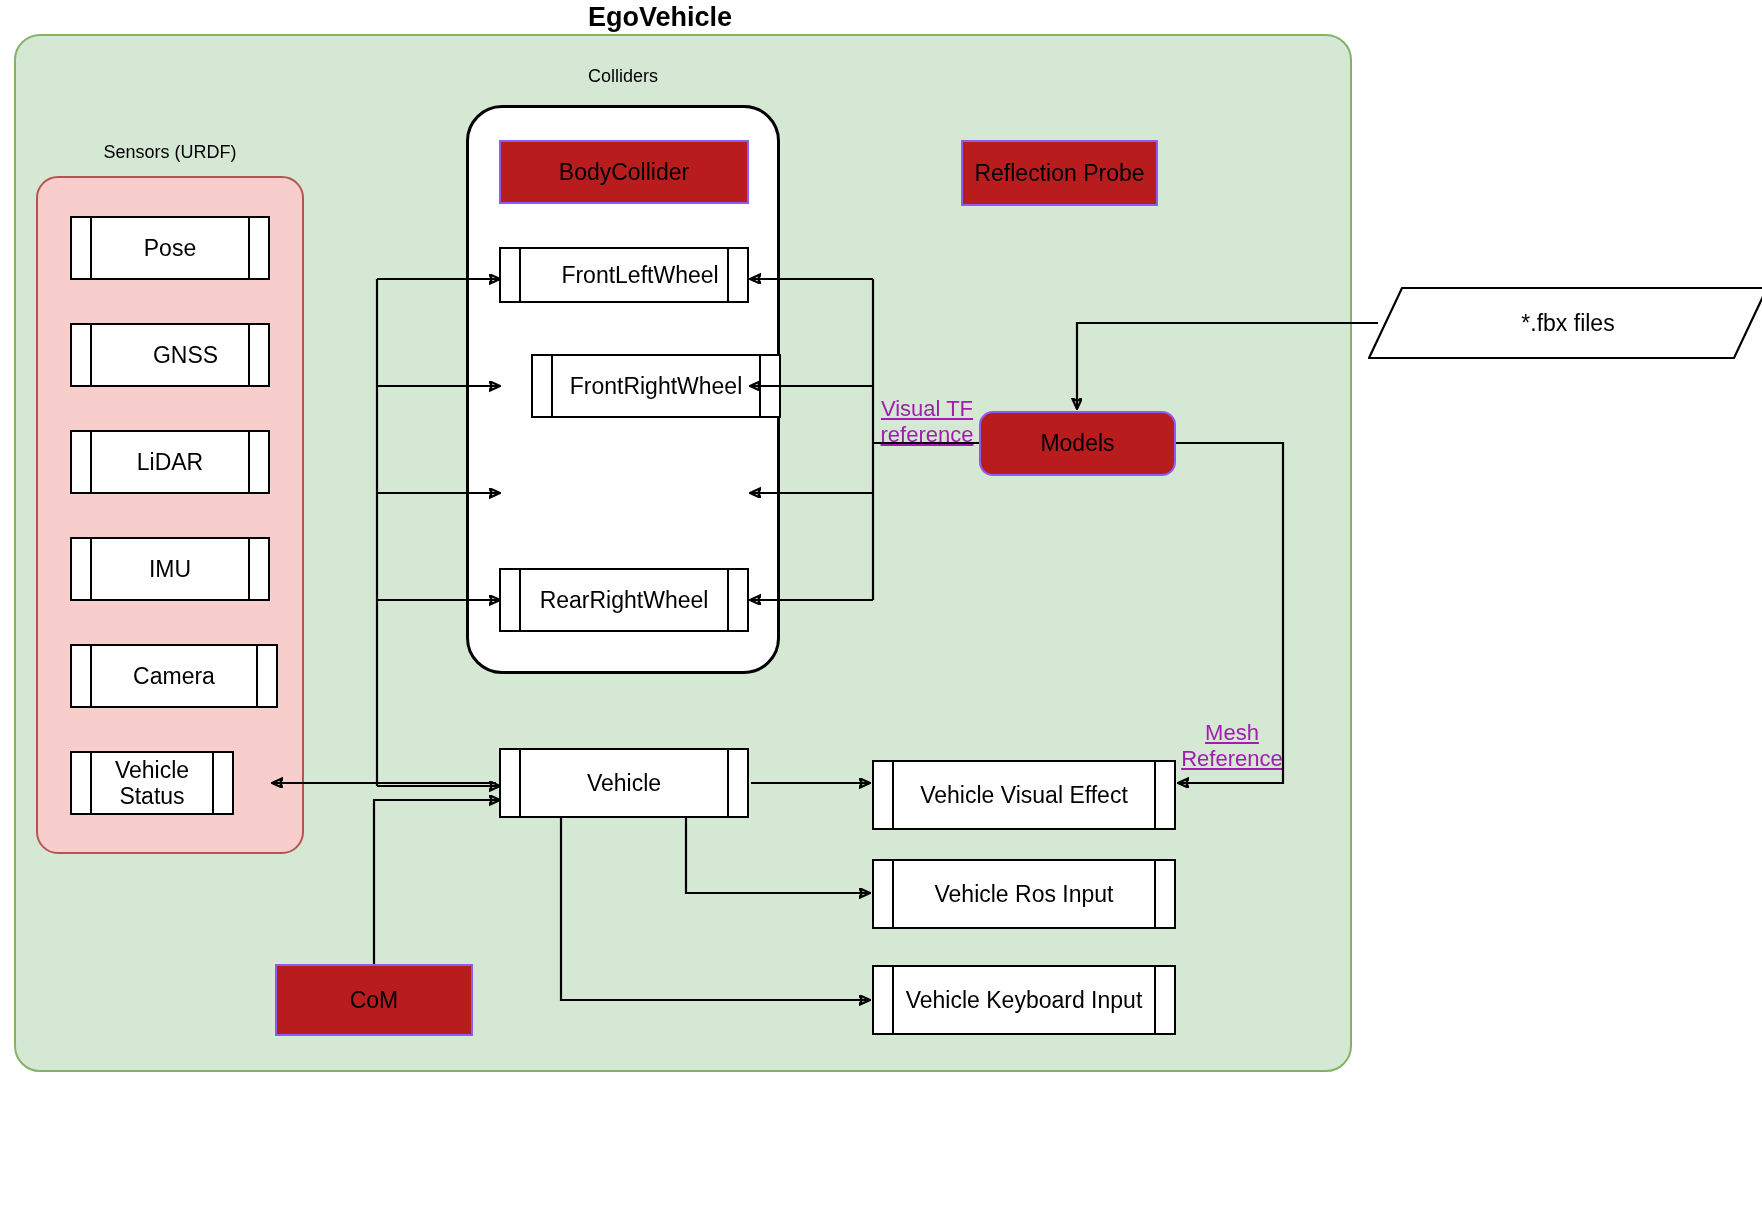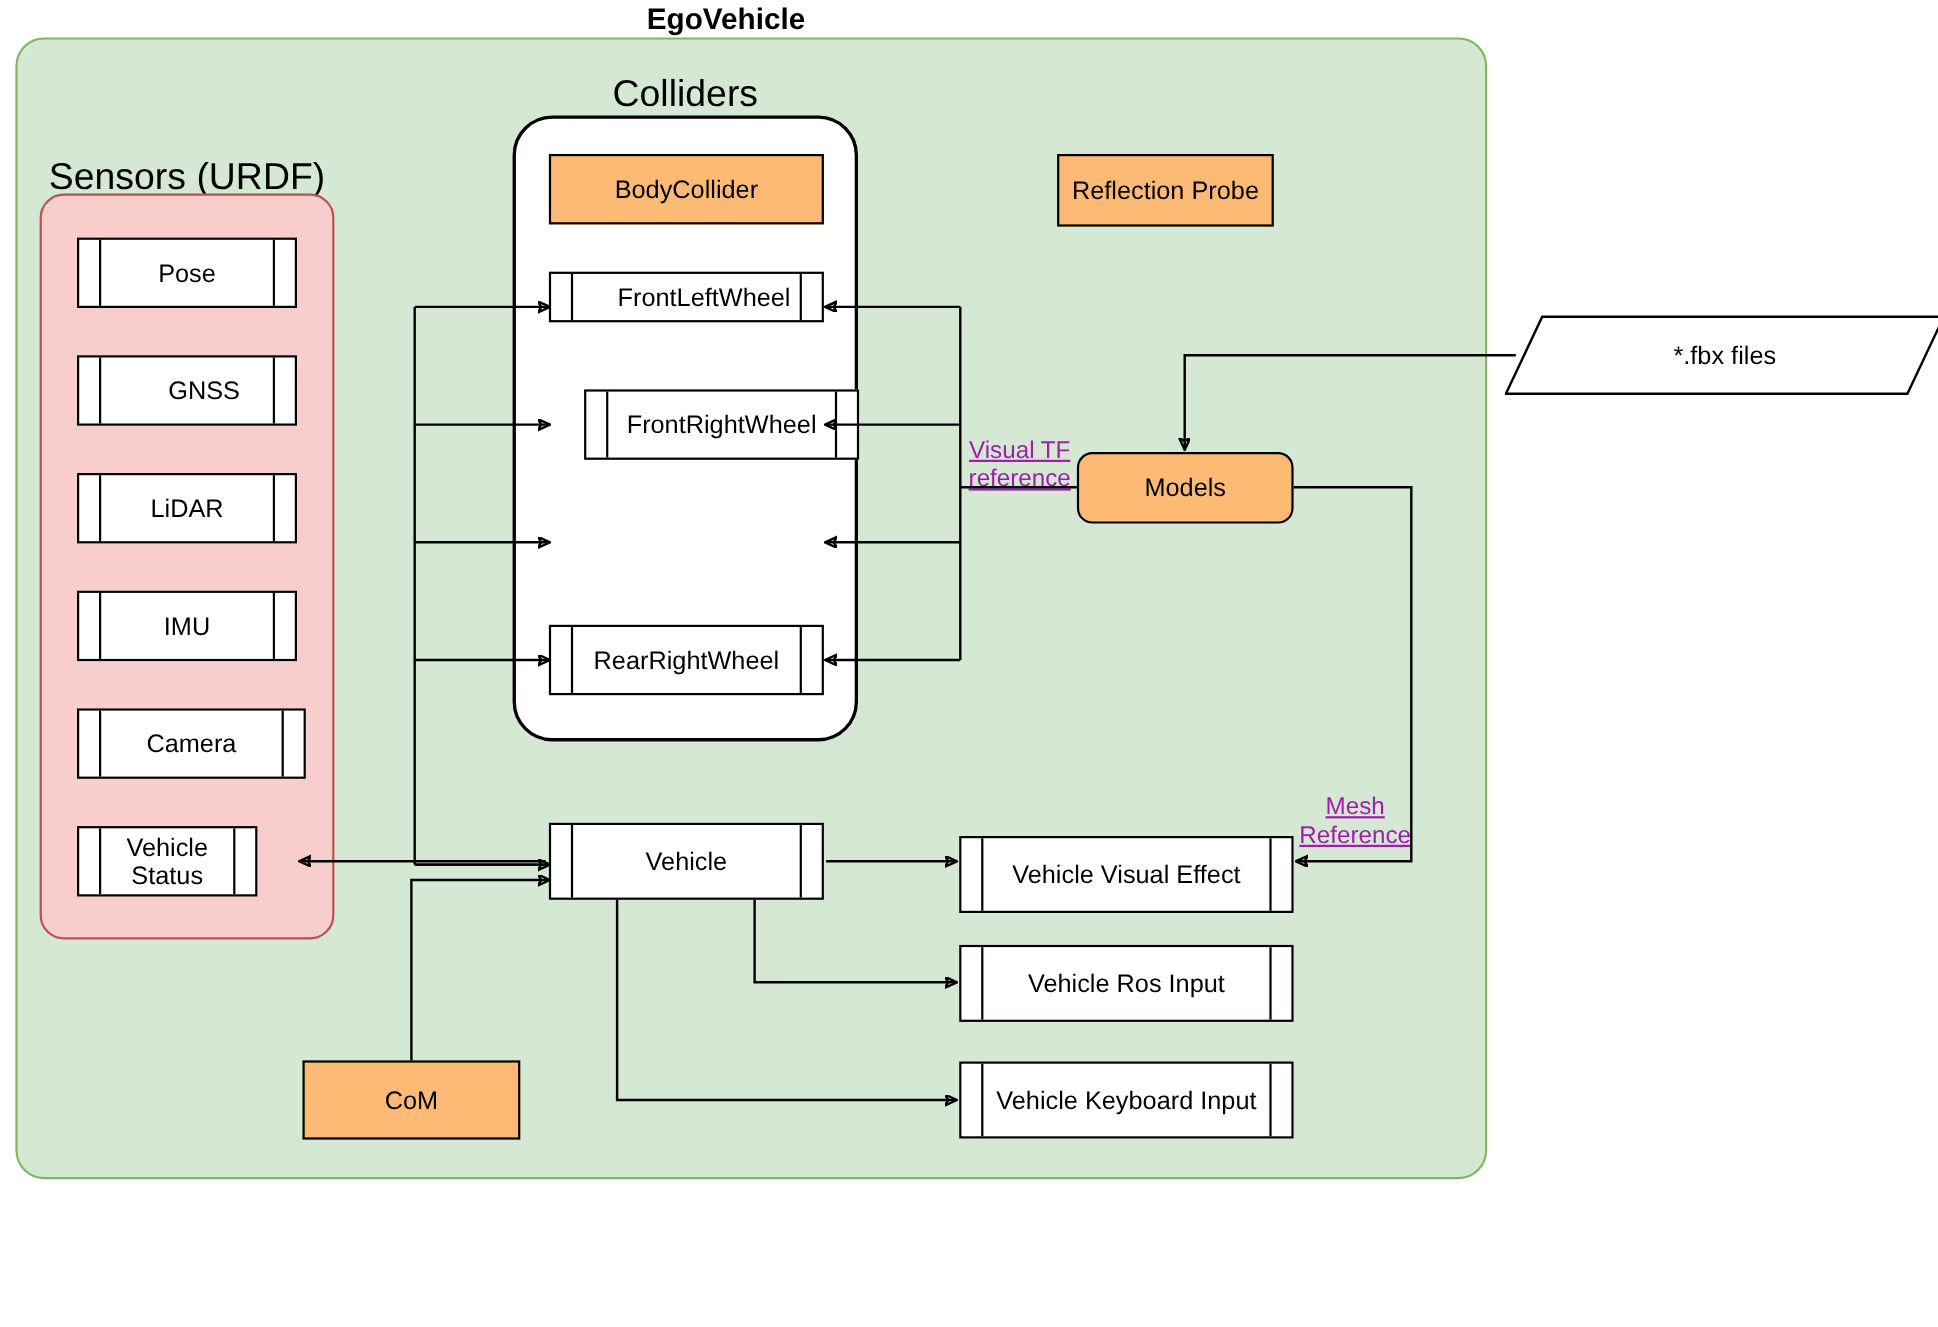--- a/index.html
+++ b/index.html
@@ -1,33 +1,33 @@
 <!DOCTYPE html>
 <html><head>
 <meta charset="utf-8">
 <style>
   html,body{margin:0;padding:0;background:#ffffff;}
   body{width:1762px;height:1206px;position:relative;overflow:hidden;
        font-family:"Liberation Sans","DejaVu Sans",sans-serif;color:#000;}
   #stage{position:absolute;left:0;top:0;width:1762px;height:1206px;}
 
   .ttl{position:absolute;font-size:27px;font-weight:bold;text-align:center;}
-  .grp-label{position:absolute;font-size:34px;text-align:center;}
+  .grp-label{position:absolute;font-size:18px;text-align:center;}
 
   .ego{position:absolute;left:14px;top:34px;width:1338px;height:1038px;
        background:#d5e8d4;border:2px solid #82b366;border-radius:26px;box-sizing:border-box;}
 
   .sensors{position:absolute;left:36px;top:176px;width:268px;height:678px;
            background:#f8cecc;border:2px solid #b85450;border-radius:22px;box-sizing:border-box;}
 
   .colliders{position:absolute;left:466px;top:105px;width:314px;height:569px;
              background:#ffffff;border:3px solid #000;border-radius:36px;box-sizing:border-box;}
 
   
-  .rect{position:absolute;background:#fdba74;border:2px solid #000000;box-sizing:border-box;
+  .rect{position:absolute;background:#b91c1c;border:2px solid #8b5cf6;box-sizing:border-box;
         display:flex;align-items:center;justify-content:center;font-size:23px;text-align:center;}
 
   
   .mod{position:absolute;background:#ffffff;border:2px solid #000;box-sizing:border-box;
        display:flex;align-items:center;justify-content:center;font-size:23px;text-align:center;}
   .mod::before,.mod::after{content:"";position:absolute;top:0;bottom:0;width:0;
         border-left:2px solid #000;}
   .mod::before{left:18px;}
   .mod::after{right:18px;}
   .mod .lbl{position:relative;z-index:2;padding:0 24px;line-height:1.15;}
@@ -75,21 +75,21 @@
   <div class="mod" style="left:70px;top:644px;width:208px;height:64px;">
     <span class="lbl">Camera</span>
     </div>
   <div class="mod" style="left:70px;top:751px;width:164px;height:64px;">
     <span class="lbl">Vehicle Status</span>
     </div>
 
   <div class="rect" style="left:499px;top:140px;width:250px;height:64px;">
     <span class="lbl">BodyCollider</span>
     </div>
-  <div class="mod" style="left:499px;top:247px;width:250px;height:46px;padding-left:32px;">
+  <div class="mod" style="left:499px;top:247px;width:250px;height:56px;padding-left:32px;">
     <span class="lbl">FrontLeftWheel</span>
     </div>
   <div class="mod" style="left:499px;top:354px;width:250px;height:64px;margin-left:32px;">
     <span class="lbl">FrontRightWheel</span>
     </div>
   <div class="mod" style="left:499px;top:568px;width:250px;height:64px;">
     <span class="lbl">RearRightWheel</span>
     </div>
 
   <div class="rect" style="left:961px;top:140px;width:197px;height:66px;">

